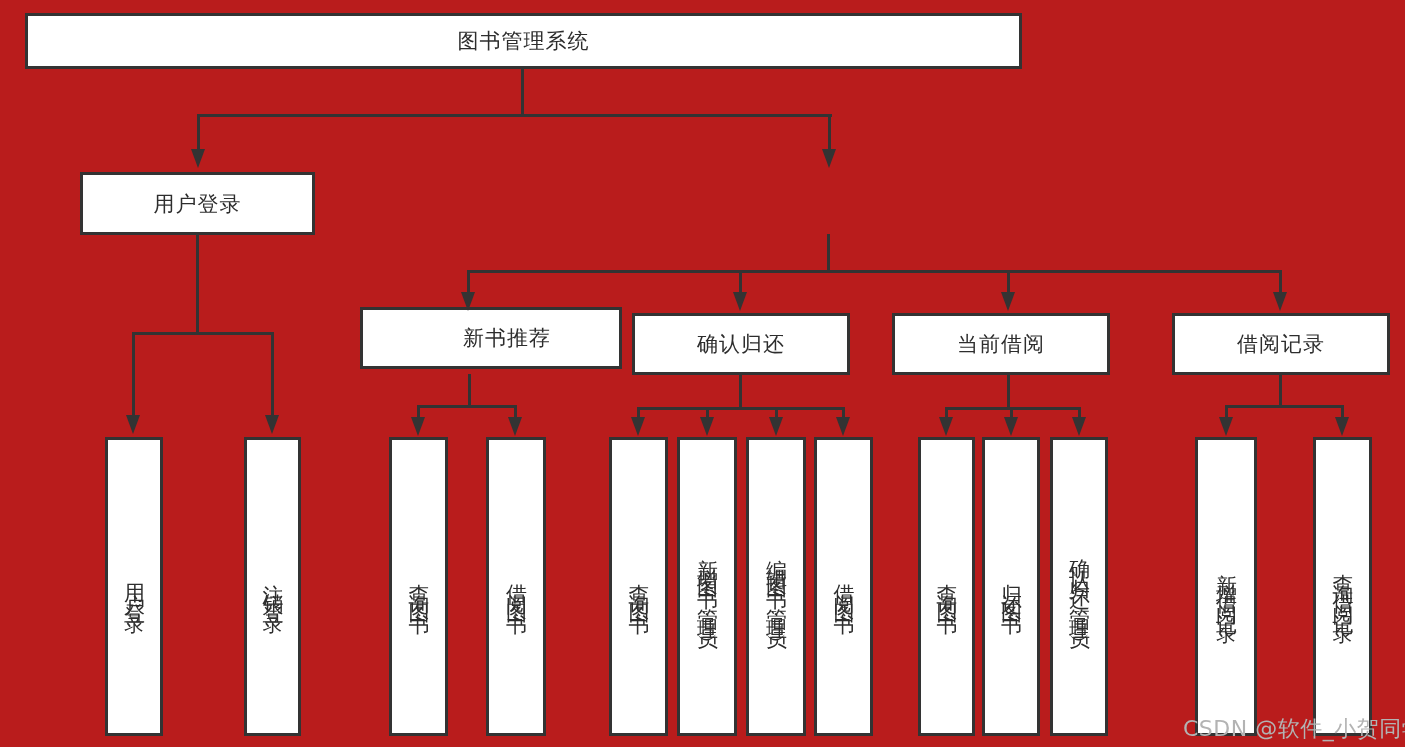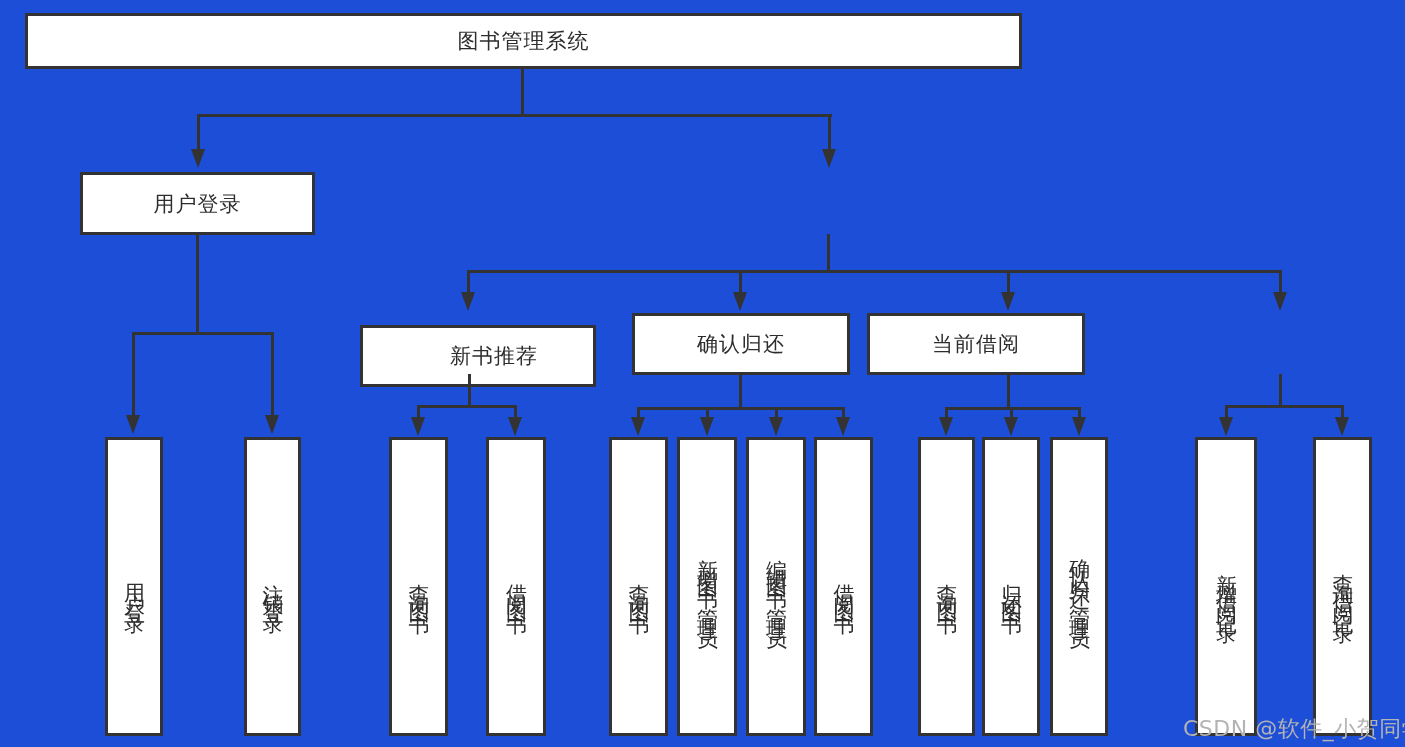--- a/index.html
+++ b/index.html
@@ -1,17 +1,17 @@
 <!DOCTYPE html>
 <html><head>
 <meta charset="utf-8">
 <style>
   html,body{margin:0;padding:0;background:#ffffff;}
   #canvas{
-    position:relative;width:1405px;height:747px;background:#1d4ed8;overflow:hidden;
+    position:relative;width:1405px;height:747px;background:#b91c1c;overflow:hidden;
     font-family:"DejaVu Sans","Liberation Sans",sans-serif;color:#2d2d2d;
   }
   .hbox{
     position:absolute;box-sizing:border-box;border:3px solid #333333;background:#ffffff;
     display:flex;align-items:center;justify-content:center;
     font-size:21px;letter-spacing:1px;color:#2d2d2d;
   }
   .vbox{
     position:absolute;box-sizing:border-box;border:3px solid #333333;background:#ffffff;
     display:flex;align-items:center;justify-content:center;
@@ -40,32 +40,35 @@
 
   <div class="hbox" style="left:25px;top:13px;width:997px;height:56px;">
     <span>图书管理系统</span>
   </div>
 
   <div class="hbox" style="left:80px;top:172px;width:235px;height:63px;">
     <span>用户登录</span>
   </div>
 
 
-  <div class="hbox" style="left:360px;top:325px;width:236px;height:62px;padding-left:32px;">
+  <div class="hbox" style="left:360px;top:307px;width:262px;height:62px;padding-left:32px;">
     <span>新书推荐</span>
   </div>
 
   <div class="hbox" style="left:632px;top:313px;width:218px;height:62px;">
     <span>确认归还</span>
   </div>
 
-  <div class="hbox" style="left:867px;top:313px;width:218px;height:62px;">
+  <div class="hbox" style="left:892px;top:313px;width:218px;height:62px;">
     <span>当前借阅</span>
   </div>
 
+  <div class="hbox" style="left:1172px;top:313px;width:218px;height:62px;">
+    <span>借阅记录</span>
+  </div>
 
   <div class="vbox" style="left:105px;top:437px;width:58px;height:299px;">
     <span class="vtext">用户登录</span>
   </div>
 
   <div class="vbox" style="left:244px;top:437px;width:57px;height:299px;">
     <span class="vtext">注销登录</span>
   </div>
 
   <div class="vbox" style="left:389px;top:437px;width:59px;height:299px;">

